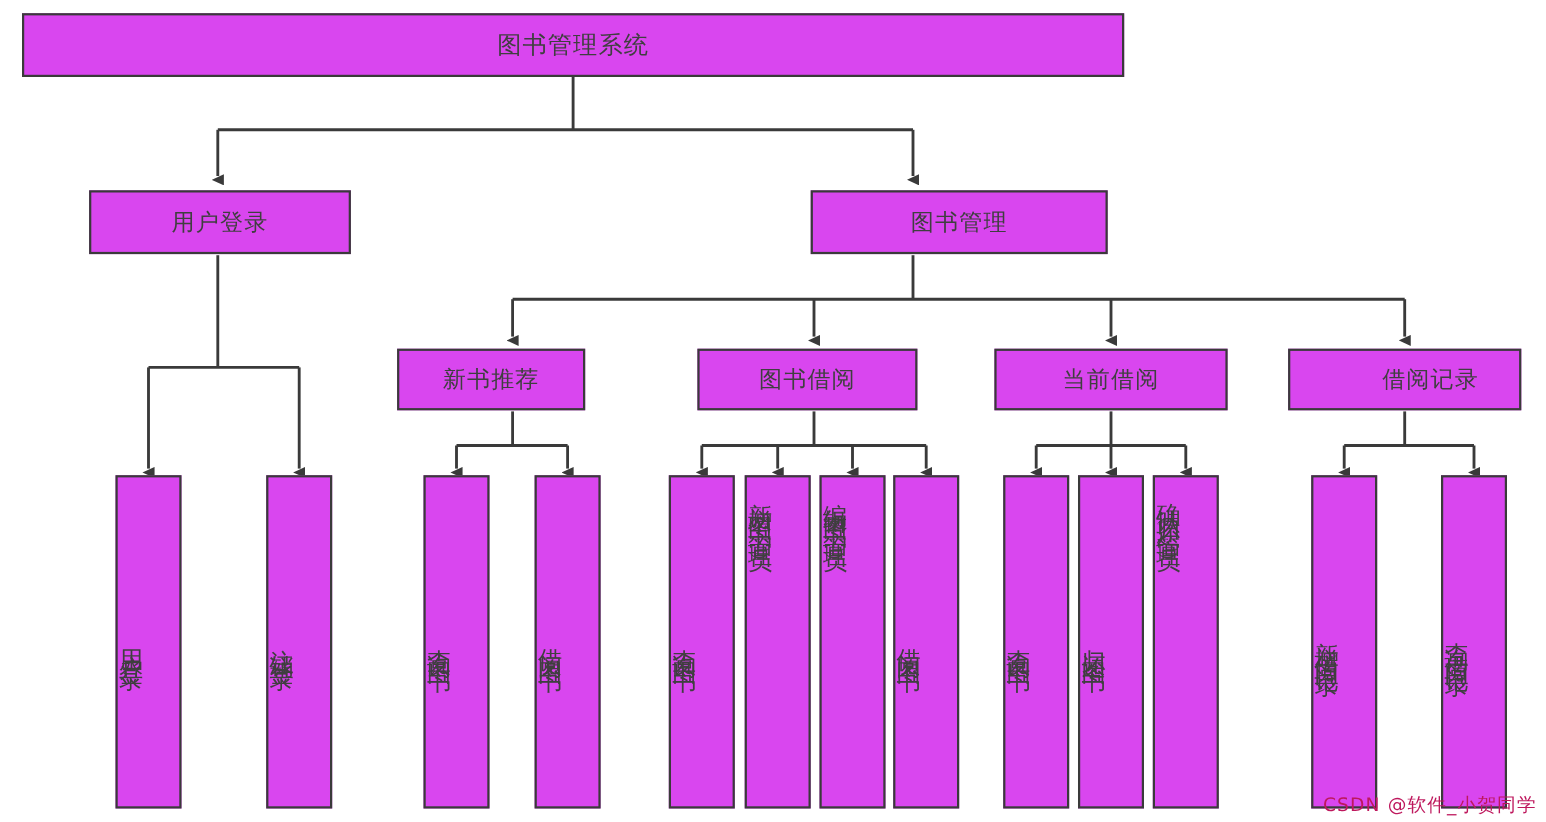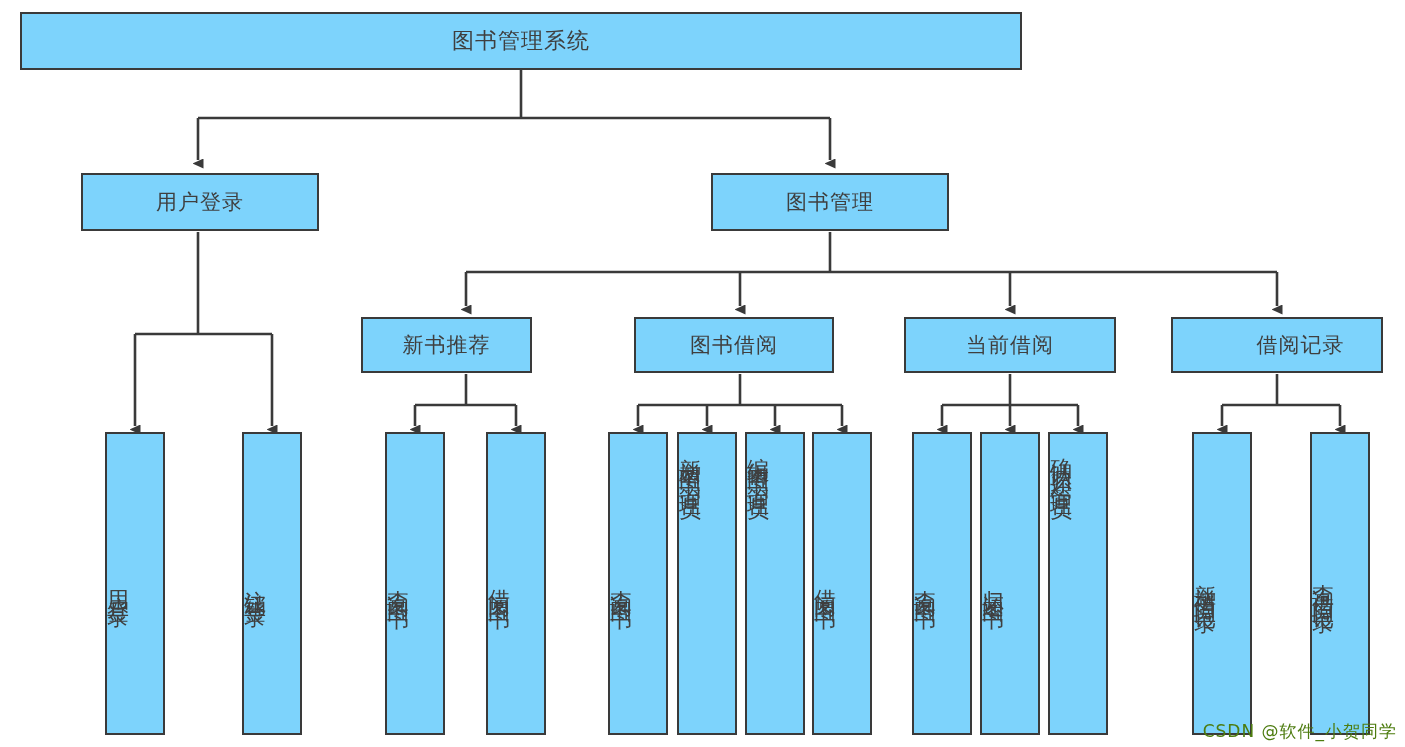--- a/index.html
+++ b/index.html
@@ -19,21 +19,21 @@
     position:absolute;
     left:0; top:0;
     width:1405px;
     height:747px;
     pointer-events:none;
   }
   
   .node{
     position:absolute;
     box-sizing:border-box;
-    background:#7dd3fc;
+    background:#d946ef;
     border:2px solid #3a3a3a;
     display:flex;
     align-items:center;
     justify-content:center;
     color:#3f3f3f;
   }
   .node.h{           
     font-size:21px;
     letter-spacing:1px;
   }
@@ -58,21 +58,21 @@
   .node.v{ flex-direction:column; }
   .node.v.mid{ justify-content:center; }
   .node.v.top{ justify-content:flex-start; padding-top:6px; }
 
   
   #watermark{
     position:absolute;
     right:8px;
     bottom:4px;
     font-size:17px;
-    color:#4d7c0f;
+    color:#be185d;
     letter-spacing:1px;
     white-space:nowrap;
     user-select:none;
   }
 </style>
 </head>
 <body>
 
 <div id="canvas">
 
@@ -127,21 +127,21 @@
   </svg>
 
   <div class="node h root" style="left:20px; top:12px; width:1002px; height:58px;">
     <span>图书管理系统</span>
   </div>
 
   <div class="node h" style="left:81px; top:173px; width:238px; height:58px;">
     <span>用户登录</span>
   </div>
 
-  <div class="node h" style="left:711px; top:173px; width:238px; height:58px;">
+  <div class="node h" style="left:737px; top:173px; width:270px; height:58px;">
     <span>图书管理</span>
   </div>
 
   <div class="node h" style="left:361px; top:317px; width:171px; height:56px;">
     <span>新书推荐</span>
   </div>
 
   <div class="node h" style="left:634px; top:317px; width:200px; height:56px;">
     <span>图书借阅</span>
   </div>

